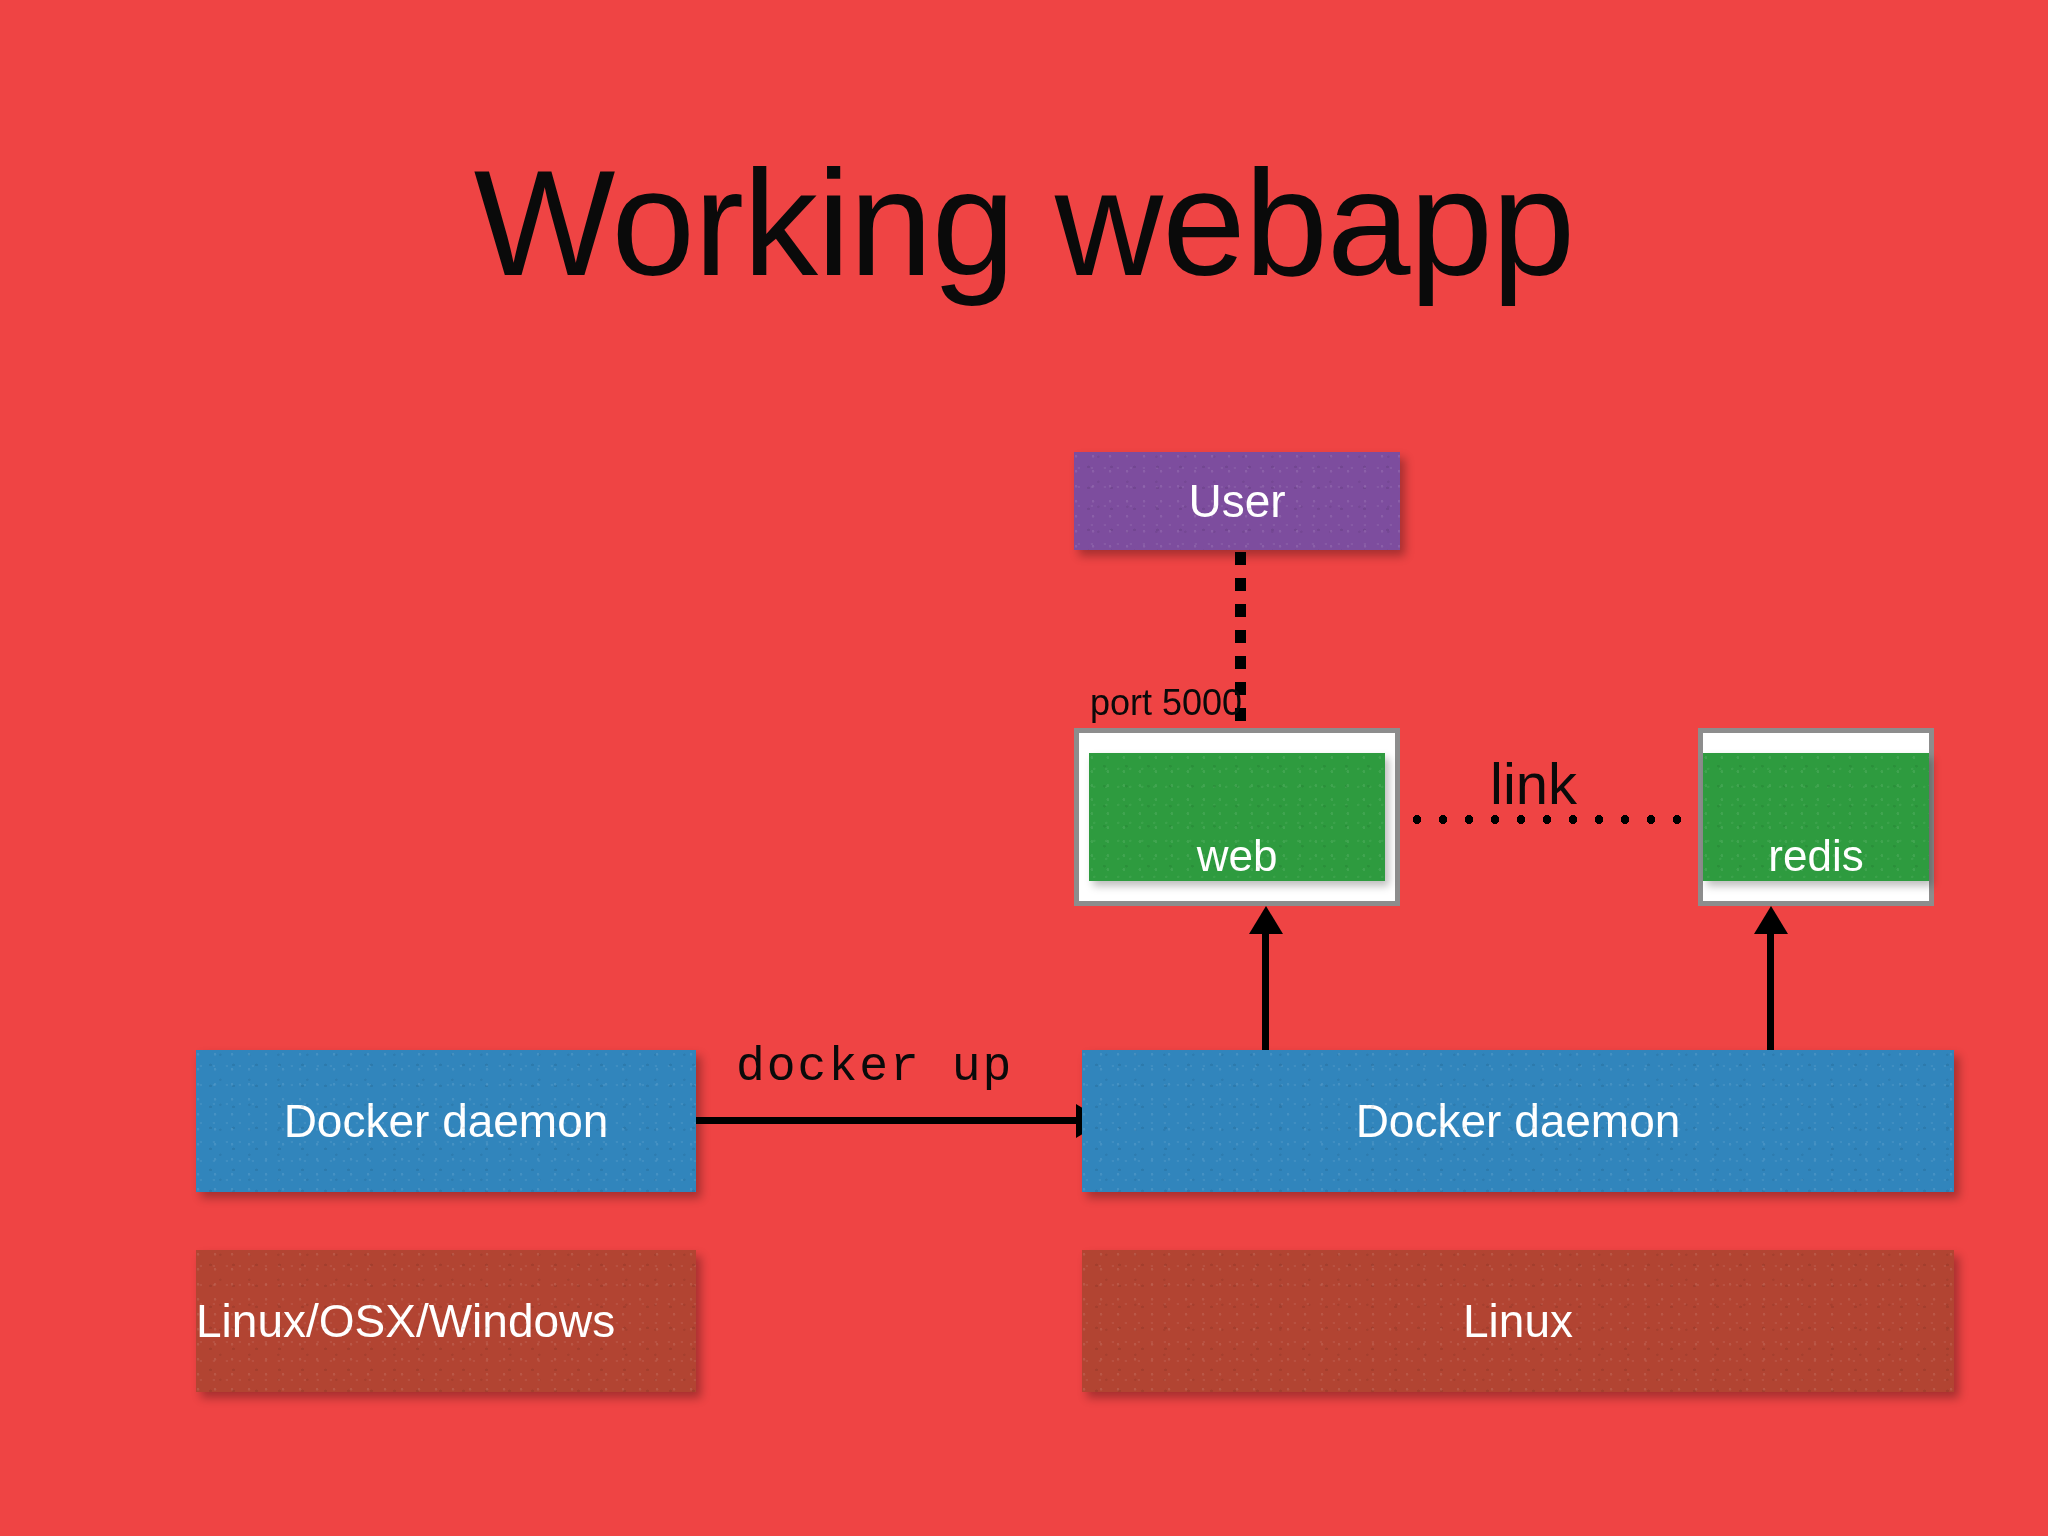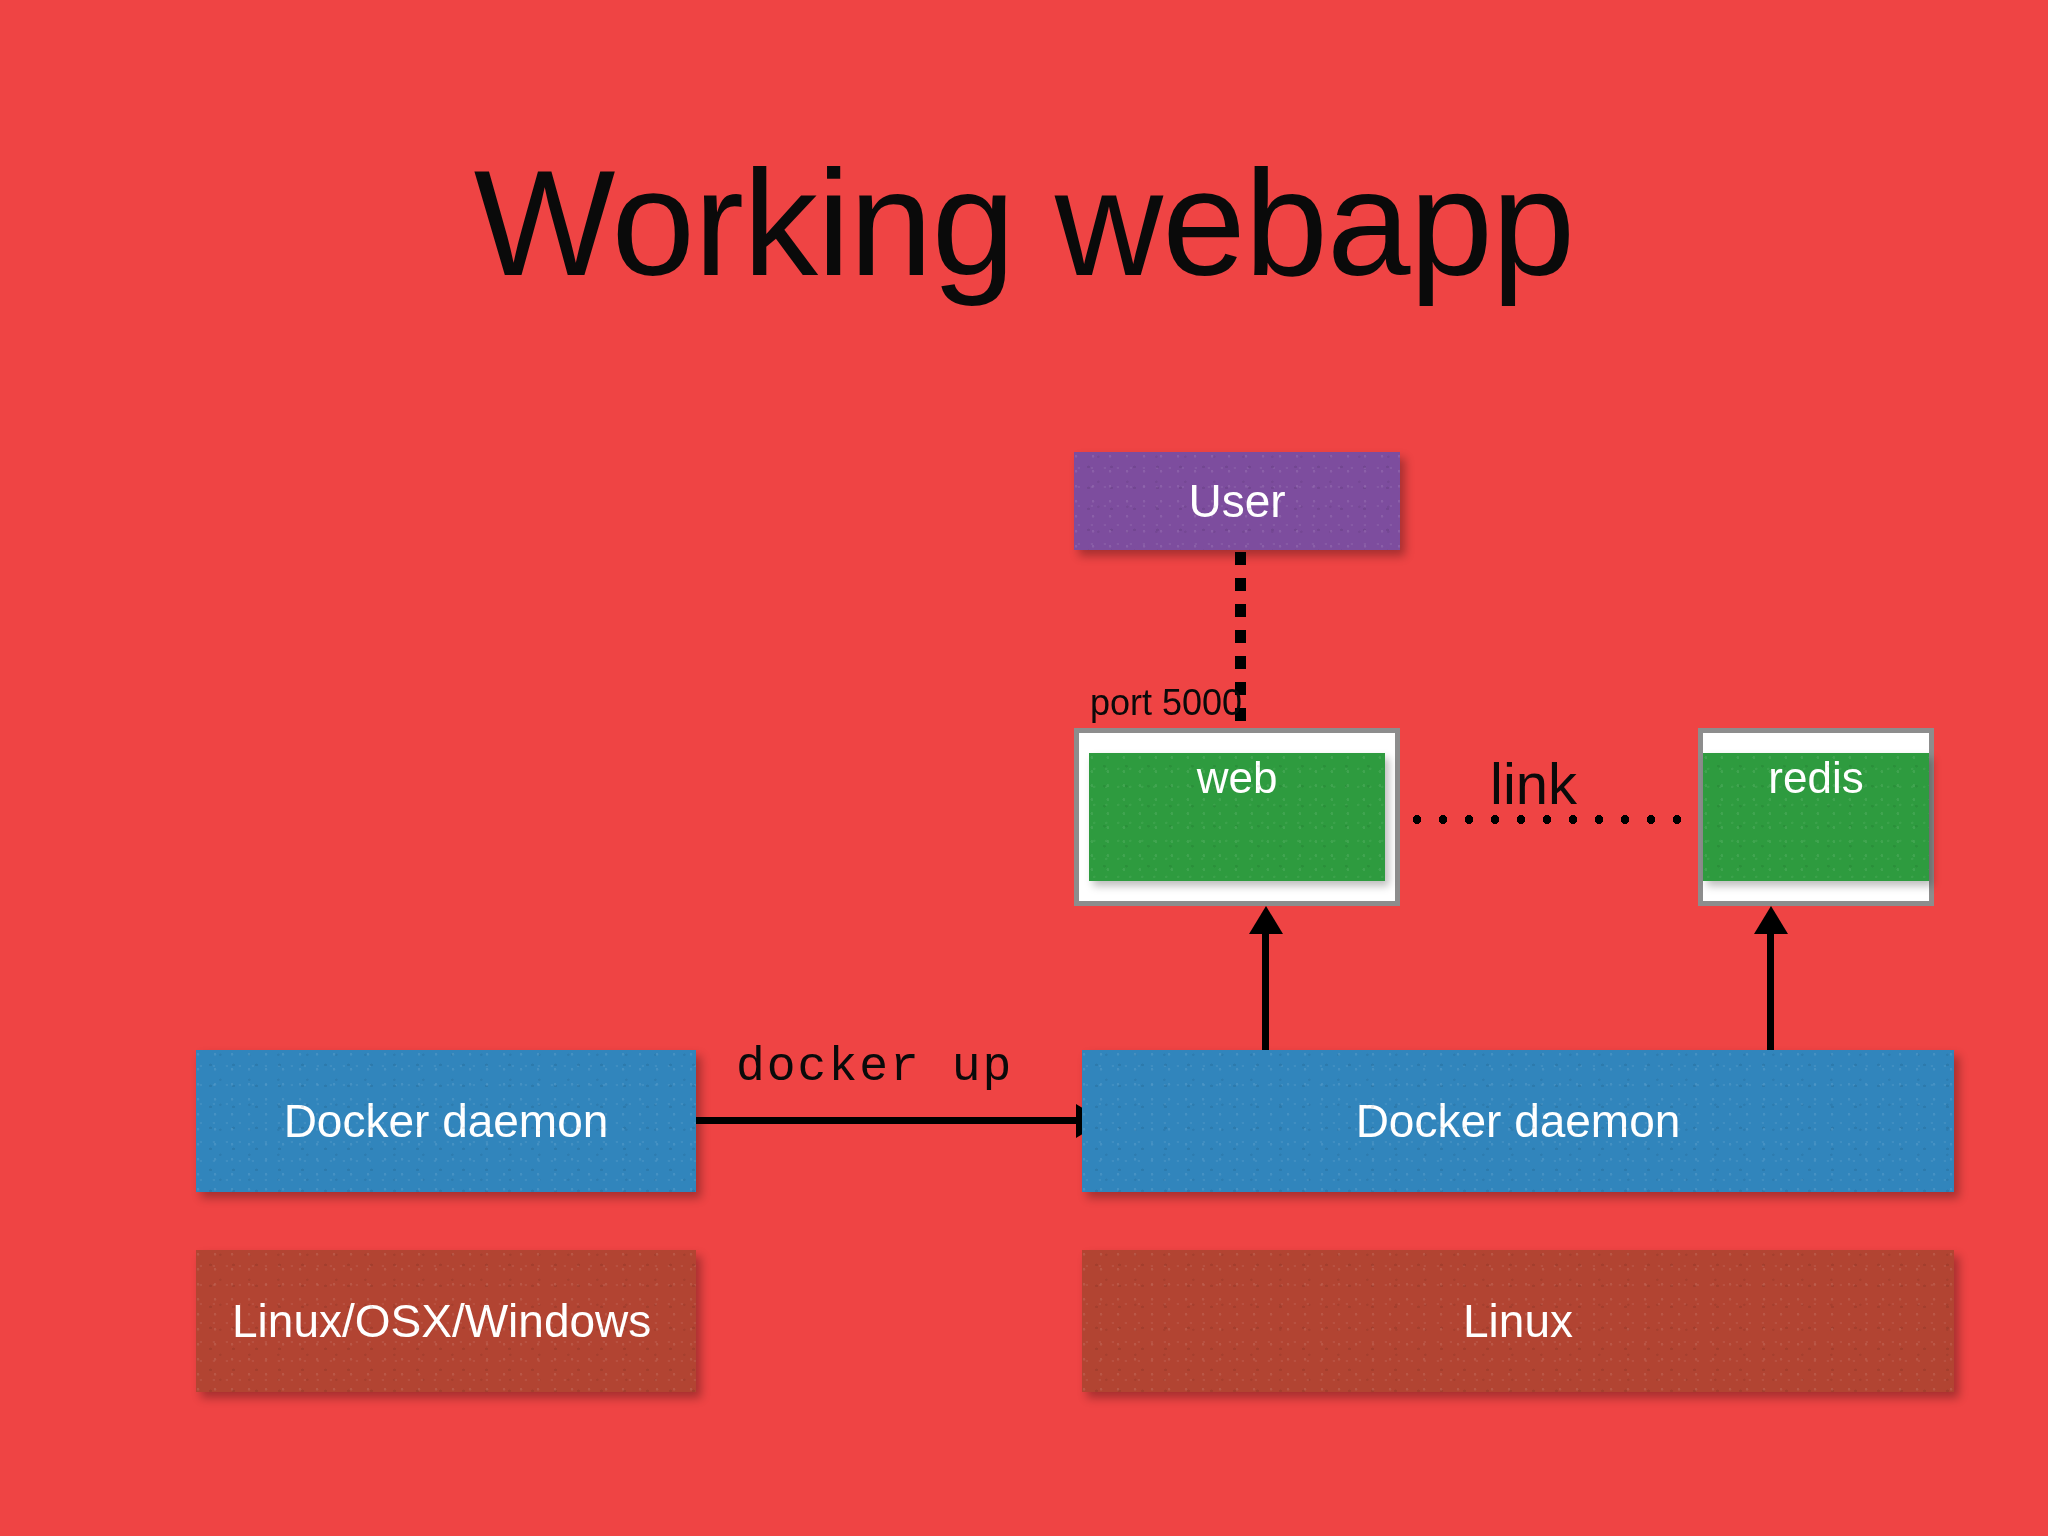--- a/index.html
+++ b/index.html
@@ -47,21 +47,21 @@
     color: #ffffff;
     font-family: "Liberation Sans", sans-serif;
     font-weight: 300;
     box-shadow: 5px 6px 9px rgba(0,0,0,0.30);
   }
   .node .label {
     width: 100%;
     display: block;
   }
   .node.center .label { text-align: center; }
-  .node.lefttext { padding-left: 36px; }
+  .node.lefttext { }
   .node.lefttext .label { text-align: left; }
 
   
   .node::after {
     content: "";
     position: absolute;
     inset: 0;
     pointer-events: none;
     opacity: 0.18;
     background-image:
@@ -116,21 +116,21 @@
   }
   #web-frame   { left: 1074px; top: 728px; width: 326px; height: 178px; }
   #redis-frame { left: 1698px; top: 728px; width: 236px; height: 178px; }
 
   .container-inner {
     position: relative;
     box-sizing: border-box;
     background: #2e9b3f;
     color: #ffffff;
     display: flex;
-    align-items: flex-start;
+    align-items: flex-end;
     justify-content: center;
     font-family: "Liberation Sans", sans-serif;
     font-weight: 300;
     font-size: 44px;
     box-shadow: 4px 5px 8px rgba(0,0,0,0.26);
   }
   .container-inner::after {
     content: "";
     position: absolute;
     inset: 0;

